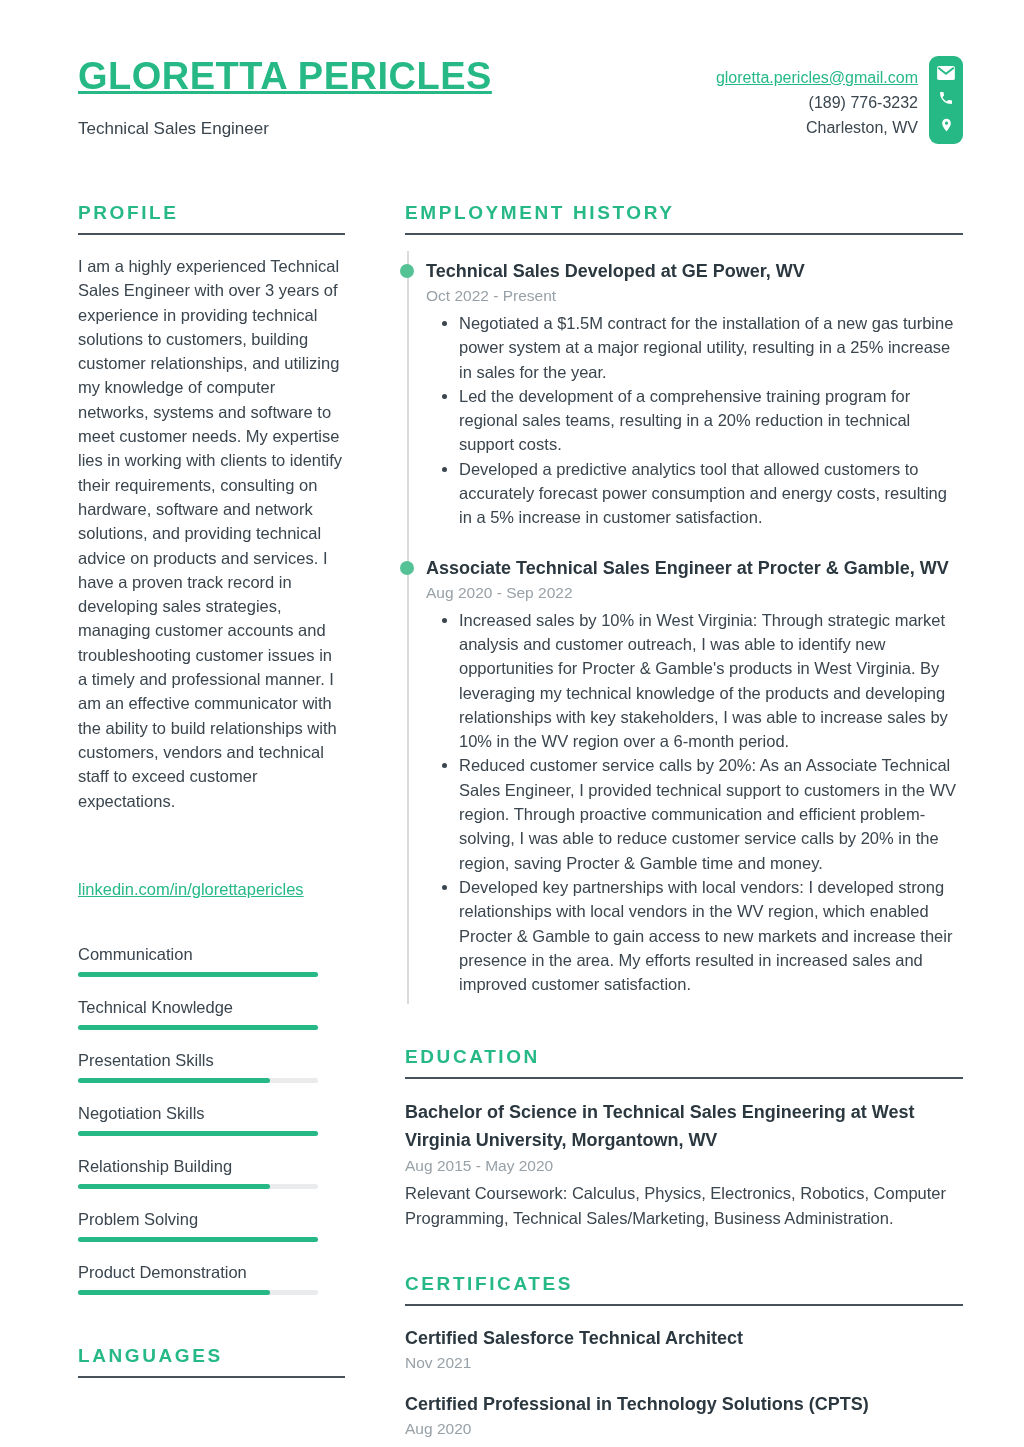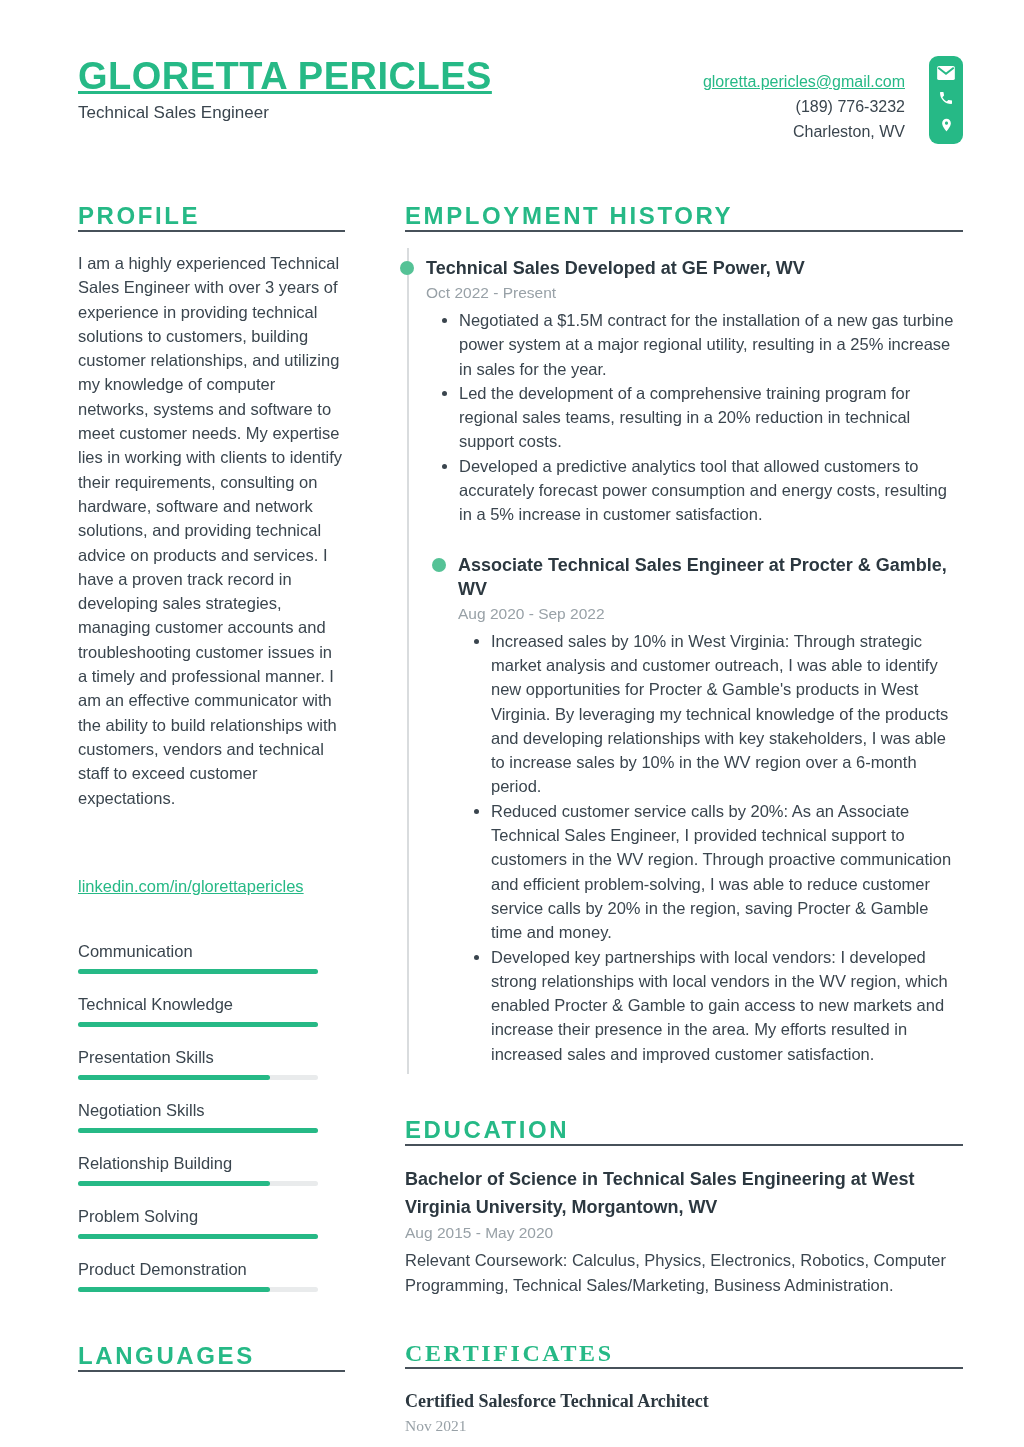--- a/index.html
+++ b/index.html
@@ -14,41 +14,42 @@
   .page { padding: 56px 61px 0 78px; }
 
   
   .header { display: flex; justify-content: space-between; align-items: flex-start; }
   .name {
     color: var(--accent);
     font-size: 38px; font-weight: bold; letter-spacing: 0.5px;
     line-height: 1.1;
     text-decoration: underline;
   }
-  .job-subtitle { font-size: 17px; color: #3a454e; margin-top: 5px; }
-  .header-right { display: flex; align-items: flex-end; gap: 24px; }
+  .job-subtitle { font-size: 17px; color: #3a454e; margin-top: 21px; }
+  .header-right { display: flex; align-items: center; gap: 11px; }
   .contact-lines { text-align: right; font-size: 16px; line-height: 25px; padding-top: 4px; }
   .contact-email a, .contact-email span.link {
     color: var(--accent); text-decoration: underline; cursor: pointer;
   }
   .icon-panel {
     width: 34px; height: 88px; background: var(--accent);
     border-radius: 9px;
     display: flex; flex-direction: column; align-items: center; justify-content: space-evenly;
   }
   .icon-panel svg { display: block; }
 
   
   .columns { display: flex; margin-top: 58px; }
   .col-left  { width: 267px; flex: none; }
   .col-right { width: 558px; flex: none; margin-left: 60px; }
 
   h2.section-heading {
     color: var(--accent);
-    font-size: 24px; font-weight: bold; letter-spacing: 2.6px;
+    font-size: 19px; font-weight: bold; letter-spacing: 2.6px;
+    padding-bottom: 9px;
     border-bottom: 2px solid #47515a;
   }
 
   
   .profile-text { margin-top: 19px; font-size: 16.5px; line-height: 24.3px; }
   .links-section { margin-top: 48px; }
   .link-item {
     display: inline-block; margin-top: 19px;
     font-size: 16.5px; color: var(--accent);
     text-decoration: underline; cursor: pointer;
@@ -66,38 +67,38 @@
   .languages-section { margin-top: 50px; }
 
   
   .jobs-wrap {
     margin-top: 16px; margin-left: 2px;
     border-left: 2px solid #d9dcde;
     padding-left: 17px;
     padding-top: 8px; padding-bottom: 8px;
   }
   .job { position: relative; }
-  .job + .job { margin-top: 26px; margin-left: 32px; }
+  .job + .job { margin-top: 26px; }
   .job-title { font-size: 18px; font-weight: bold; color: #2c3840; line-height: 24px; }
   .job-title::before {
     content: ""; position: absolute; left: -26px; top: 5px;
     width: 14px; height: 14px; border-radius: 50%;
     background: #55c296;
   }
   .job-dates { font-size: 15.5px; color: #98a1a7; margin-top: 4px; }
   .job ul { margin-top: 6px; padding-left: 33px; }
   .job ul li { font-size: 16.5px; line-height: 24.3px; }
 
   .education-section { margin-top: 42px; }
   .edu-entry { margin-top: 19px; }
   .edu-degree { font-size: 18px; font-weight: bold; color: #2c3840; line-height: 28px; }
   .edu-dates { font-size: 15.5px; color: #98a1a7; margin-top: 3px; }
   .edu-coursework { font-size: 16.5px; line-height: 25px; margin-top: 6px; }
 
-  .certificates-section { margin-top: 42px; font-family: Liberation Serif, serif; }
+  .certificates-section { margin-top: 42px; }
   .cert-entry { margin-top: 20px; }
   .cert-title { font-size: 18px; font-weight: bold; color: #2c3840; line-height: 24px; }
   .cert-dates { font-size: 15.5px; color: #98a1a7; margin-top: 4px; }
 </style>
 </head>
 <body>
 
 <div class="page">
 
   <div class="header">

